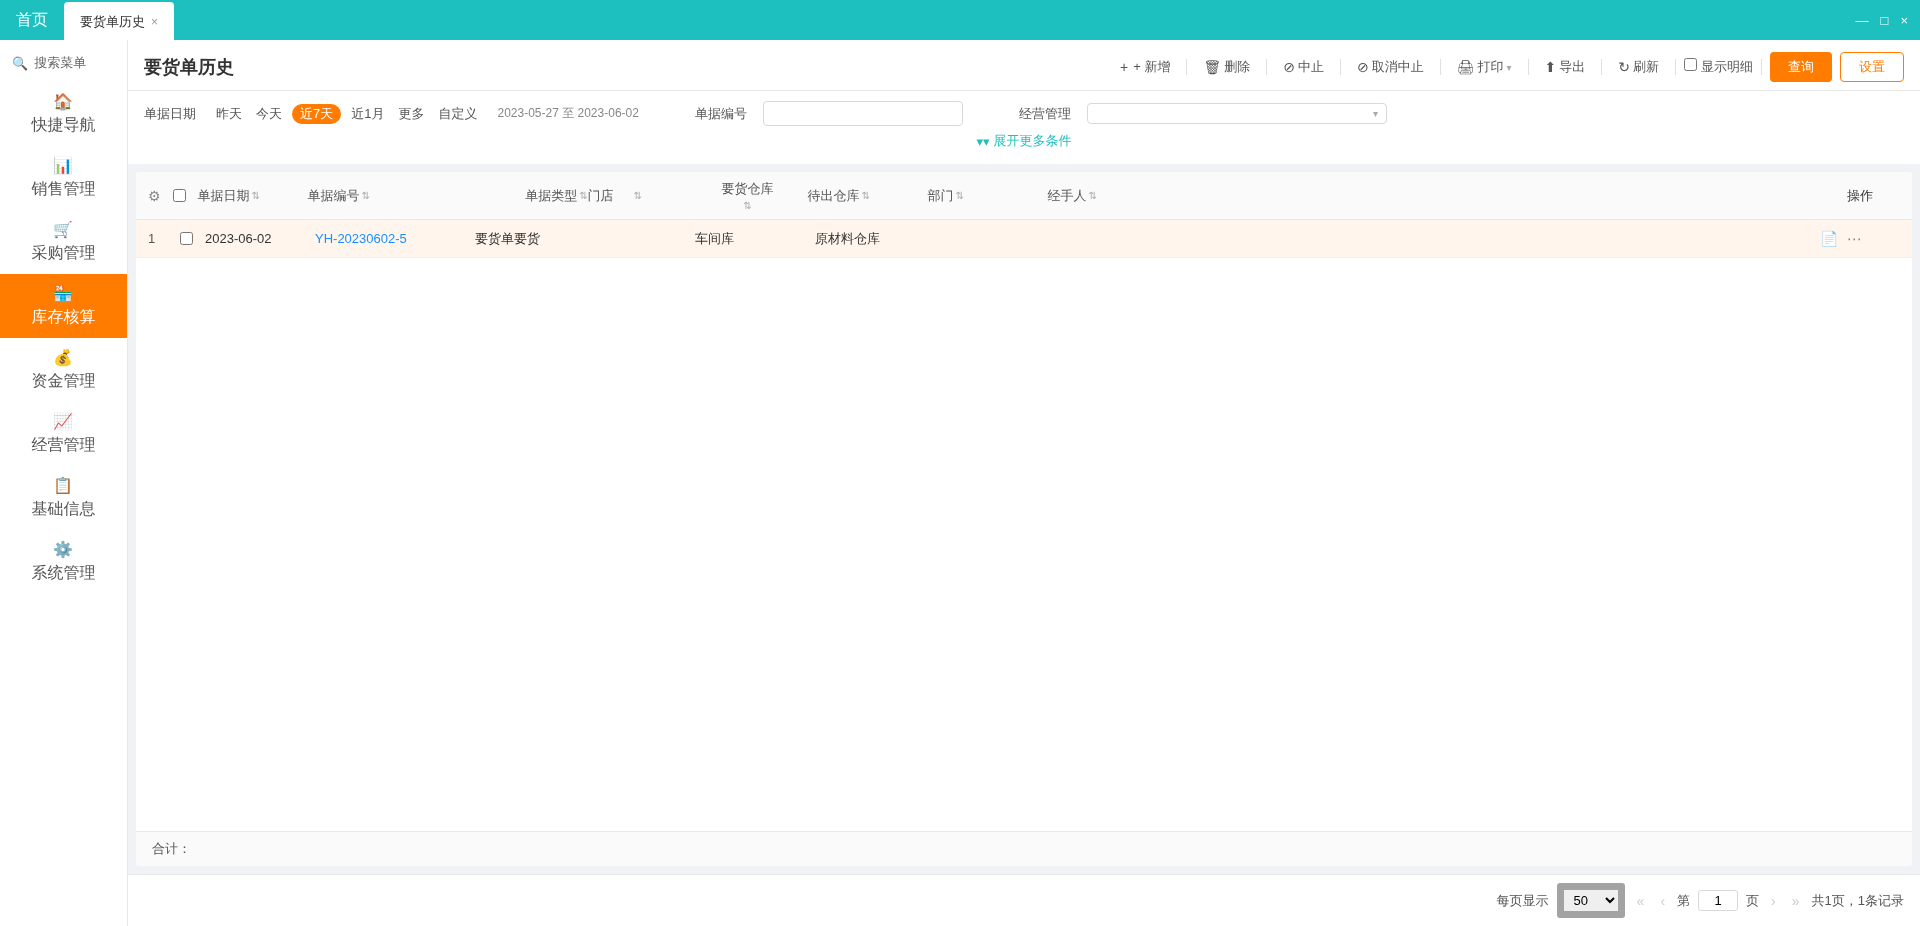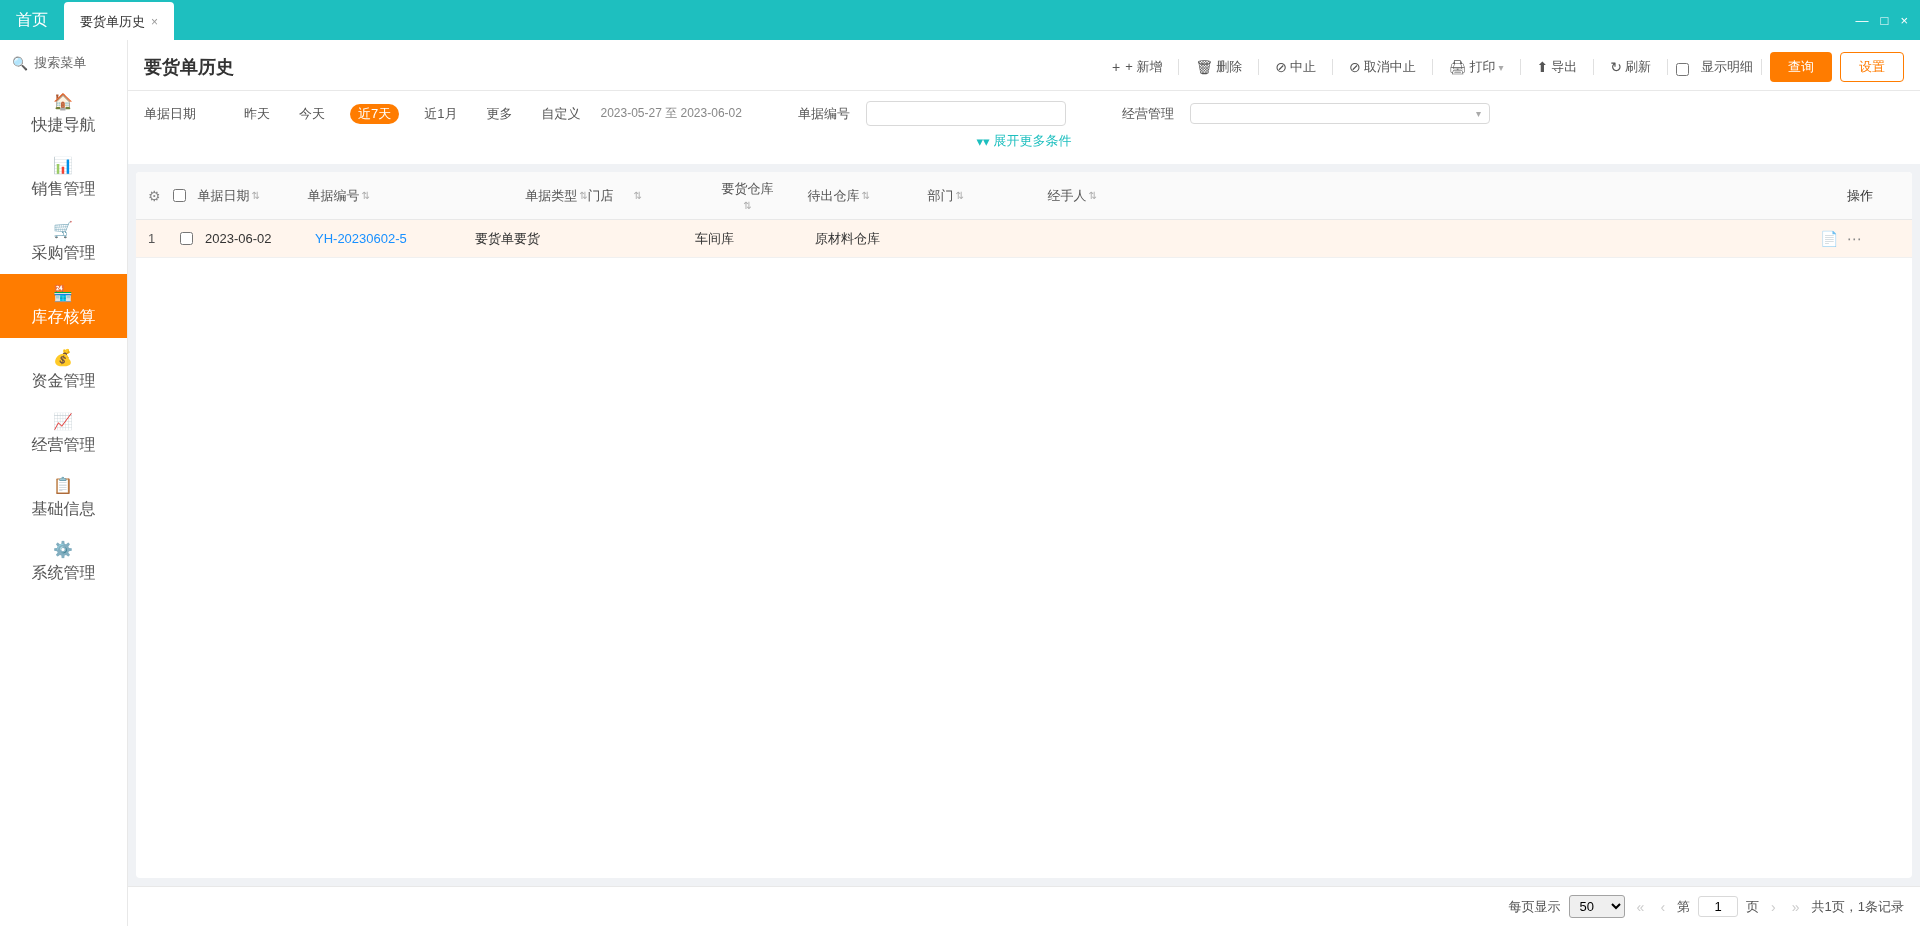--- a/index.html
+++ b/index.html
@@ -28,28 +28,28 @@
     .content { flex: 1; display: flex; flex-direction: column; background: #f0f2f5; overflow: hidden; }
 
     
     .page-header { background: #fff; padding: 12px 16px 8px; display: flex; align-items: center; justify-content: space-between; border-bottom: 1px solid #e8e8e8; flex-shrink: 0; }
     .page-title { font-size: 18px; font-weight: bold; color: #333; }
     .header-actions { display: flex; align-items: center; gap: 8px; }
     .action-btn { display: flex; align-items: center; gap: 3px; cursor: pointer; font-size: 13px; color: #555; padding: 4px 8px; border-radius: 3px; }
     .action-btn .btn-icon { font-size: 14px; }
     .btn-query { background: #ff7c00; color: #fff; border: none; padding: 6px 18px; border-radius: 4px; cursor: pointer; font-size: 13px; }
     .btn-setting { background: #fff; color: #ff7c00; border: 1px solid #ff7c00; padding: 5px 18px; border-radius: 4px; cursor: pointer; font-size: 13px; }
-    .display-toggle { display: flex; align-items: flex-end; gap: 12px; font-size: 13px; color: #555; cursor: pointer; }
+    .display-toggle { display: flex; align-items: flex-start; gap: 4px; font-size: 13px; color: #555; cursor: pointer; }
     .display-toggle input[type=checkbox] { cursor: pointer; }
 
     
     .filter-area { background: #fff; padding: 10px 16px; flex-shrink: 0; }
     .filter-row { display: flex; align-items: center; gap: 16px; flex-wrap: wrap; }
     .filter-label { color: #555; font-size: 13px; white-space: nowrap; }
-    .date-shortcuts { display: flex; align-items: flex-start; gap: 21px; margin-left: 28px; }
+    .date-shortcuts { display: flex; align-items: flex-start; gap: 6px; }
     .date-btn { color: #555; font-size: 13px; cursor: pointer; padding: 1px 4px; }
     .date-btn.active { background: #ff7c00; color: #fff; border-radius: 10px; padding: 1px 8px; }
     .date-range { color: #888; font-size: 12px; }
     .filter-input { border: 1px solid #d9d9d9; border-radius: 4px; padding: 4px 8px; font-size: 13px; width: 200px; outline: none; }
     .filter-select { border: 1px solid #d9d9d9; border-radius: 4px; padding: 4px 8px; font-size: 13px; width: 200px; background: #fff; outline: none; cursor: pointer; display: flex; align-items: center; justify-content: space-between; }
     .expand-more { display: flex; align-items: center; justify-content: center; color: #1ebfbf; font-size: 13px; cursor: pointer; padding: 6px 0 4px; gap: 4px; }
 
     
     .table-container { flex: 1; background: #fff; margin: 8px; border-radius: 4px; overflow: auto; display: flex; flex-direction: column; }
     .table-header-row { display: flex; align-items: center; padding: 8px 12px; background: #fafafa; border-bottom: 1px solid #e8e8e8; min-height: 40px; position: sticky; top: 0; z-index: 1; }
@@ -78,21 +78,21 @@
     .col-handler { width: 150px; flex-shrink: 0; }
     .col-actions-h { margin-left: auto; width: 80px; flex-shrink: 0; }
 
     
     .table-footer { background: #fafafa; padding: 8px 16px; border-top: 1px solid #e8e8e8; display: flex; align-items: center; flex-shrink: 0; }
     .footer-label { font-size: 13px; color: #555; }
 
     
     .pagination-bar { background: #fff; padding: 8px 16px; display: flex; align-items: center; justify-content: flex-end; gap: 8px; border-top: 1px solid #e8e8e8; flex-shrink: 0; font-size: 13px; color: #555; }
     .page-size-label { white-space: nowrap; }
-    .page-size-select { border: 1px solid #a3a3a3; border-radius: 3px; padding: 2px 6px; font-size: 13px; outline: none; }
+    .page-size-select { border: 7px solid #a3a3a3; border-radius: 3px; padding: 2px 6px; font-size: 13px; outline: none; }
     .page-nav-btn { border: none; background: none; cursor: pointer; color: #555; font-size: 14px; padding: 2px 4px; }
     .page-nav-btn:disabled { color: #ccc; cursor: default; }
     .page-input { border: 1px solid #d9d9d9; border-radius: 3px; width: 40px; text-align: center; padding: 2px 4px; font-size: 13px; outline: none; }
     .page-info { color: #555; white-space: nowrap; }
 
     
     .action-divider { width: 1px; height: 16px; background: #e0e0e0; }
   </style>
 </head>
 <body>
@@ -284,20 +284,23 @@
           <div class="row-cell col-pending-warehouse">原材料仓库</div>
           <div class="row-cell col-dept"></div>
           <div class="row-cell col-handler"></div>
           <div class="row-actions col-actions-h">
             <span class="row-action-icon" title="编辑">📄</span>
             <span class="row-action-icon" title="更多">⋯</span>
           </div>
         </div>
       </div>
 
+      <div class="table-footer">
+        <span class="footer-label">合计：</span>
+      </div>
     </div>
 
     <div class="pagination-bar">
       <span class="page-size-label">每页显示</span>
       <select class="page-size-select">
         <option>50</option>
         <option>100</option>
         <option>200</option>
       </select>
       <button class="page-nav-btn" disabled="">«</button>

